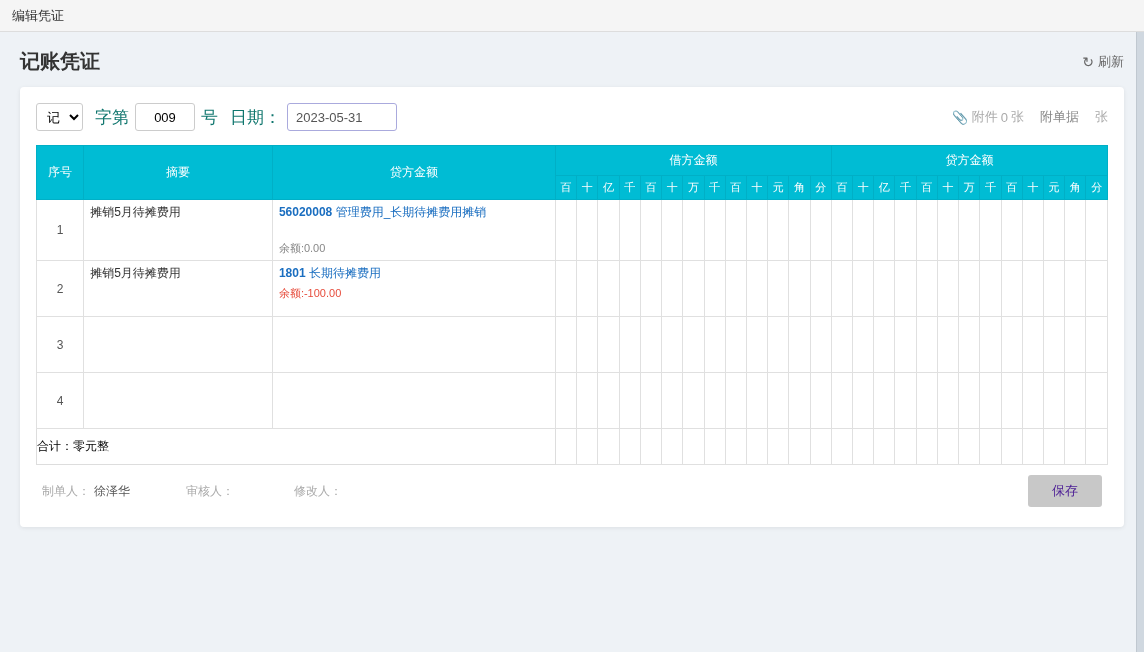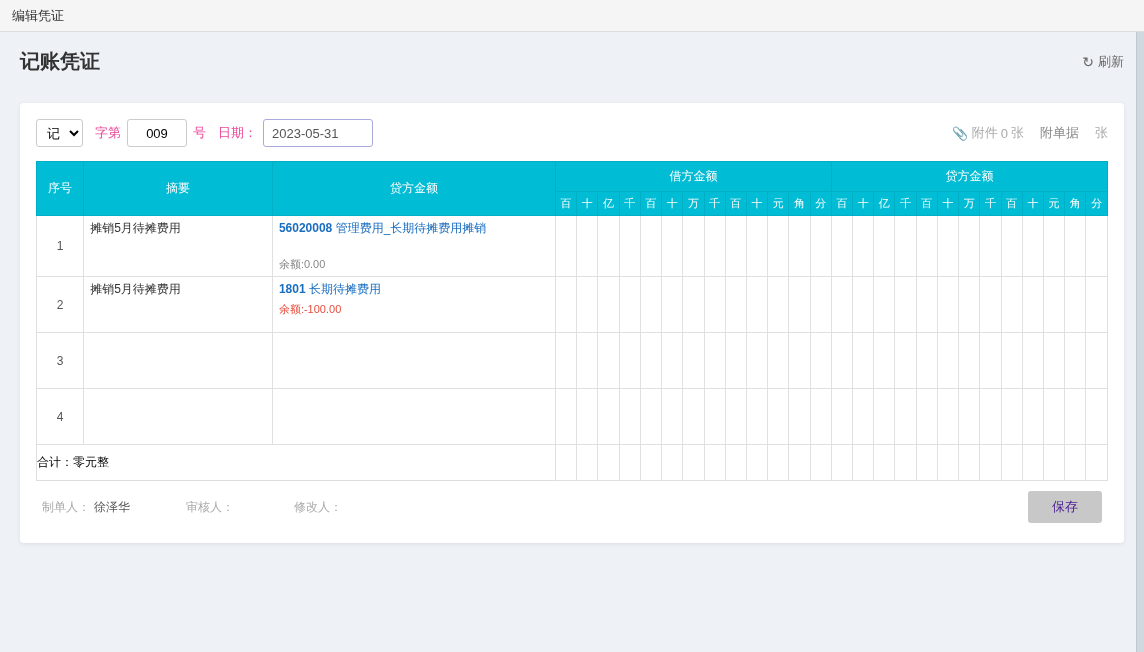--- a/index.html
+++ b/index.html
@@ -24,21 +24,21 @@
     .page-container {
       background: #eef2f6;
       padding: 16px 20px;
       height: calc(652px - 32px);
       overflow-y: auto;
     }
     .page-header {
       display: flex;
       justify-content: space-between;
       align-items: center;
-      margin-bottom: 28px;
+      margin-bottom: 12px;
     }
     .page-title {
       font-size: 20px;
       font-weight: bold;
       color: #333;
     }
     .refresh-btn {
       display: flex;
       align-items: center;
       gap: 4px;
@@ -59,22 +59,22 @@
       align-items: center;
       gap: 12px;
       margin-bottom: 14px;
     }
     .form-field {
       display: flex;
       align-items: center;
       gap: 6px;
     }
     .form-label {
-      color: #ec4899;
-      font-size: 13px;
+      color: #0f766e;
+      font-size: 17px;
       white-space: nowrap;
     }
     .form-select {
       border: 1px solid #ccc;
       border-radius: 3px;
       padding: 3px 6px;
       font-size: 13px;
       background: #fff;
       cursor: pointer;
       height: 28px;

